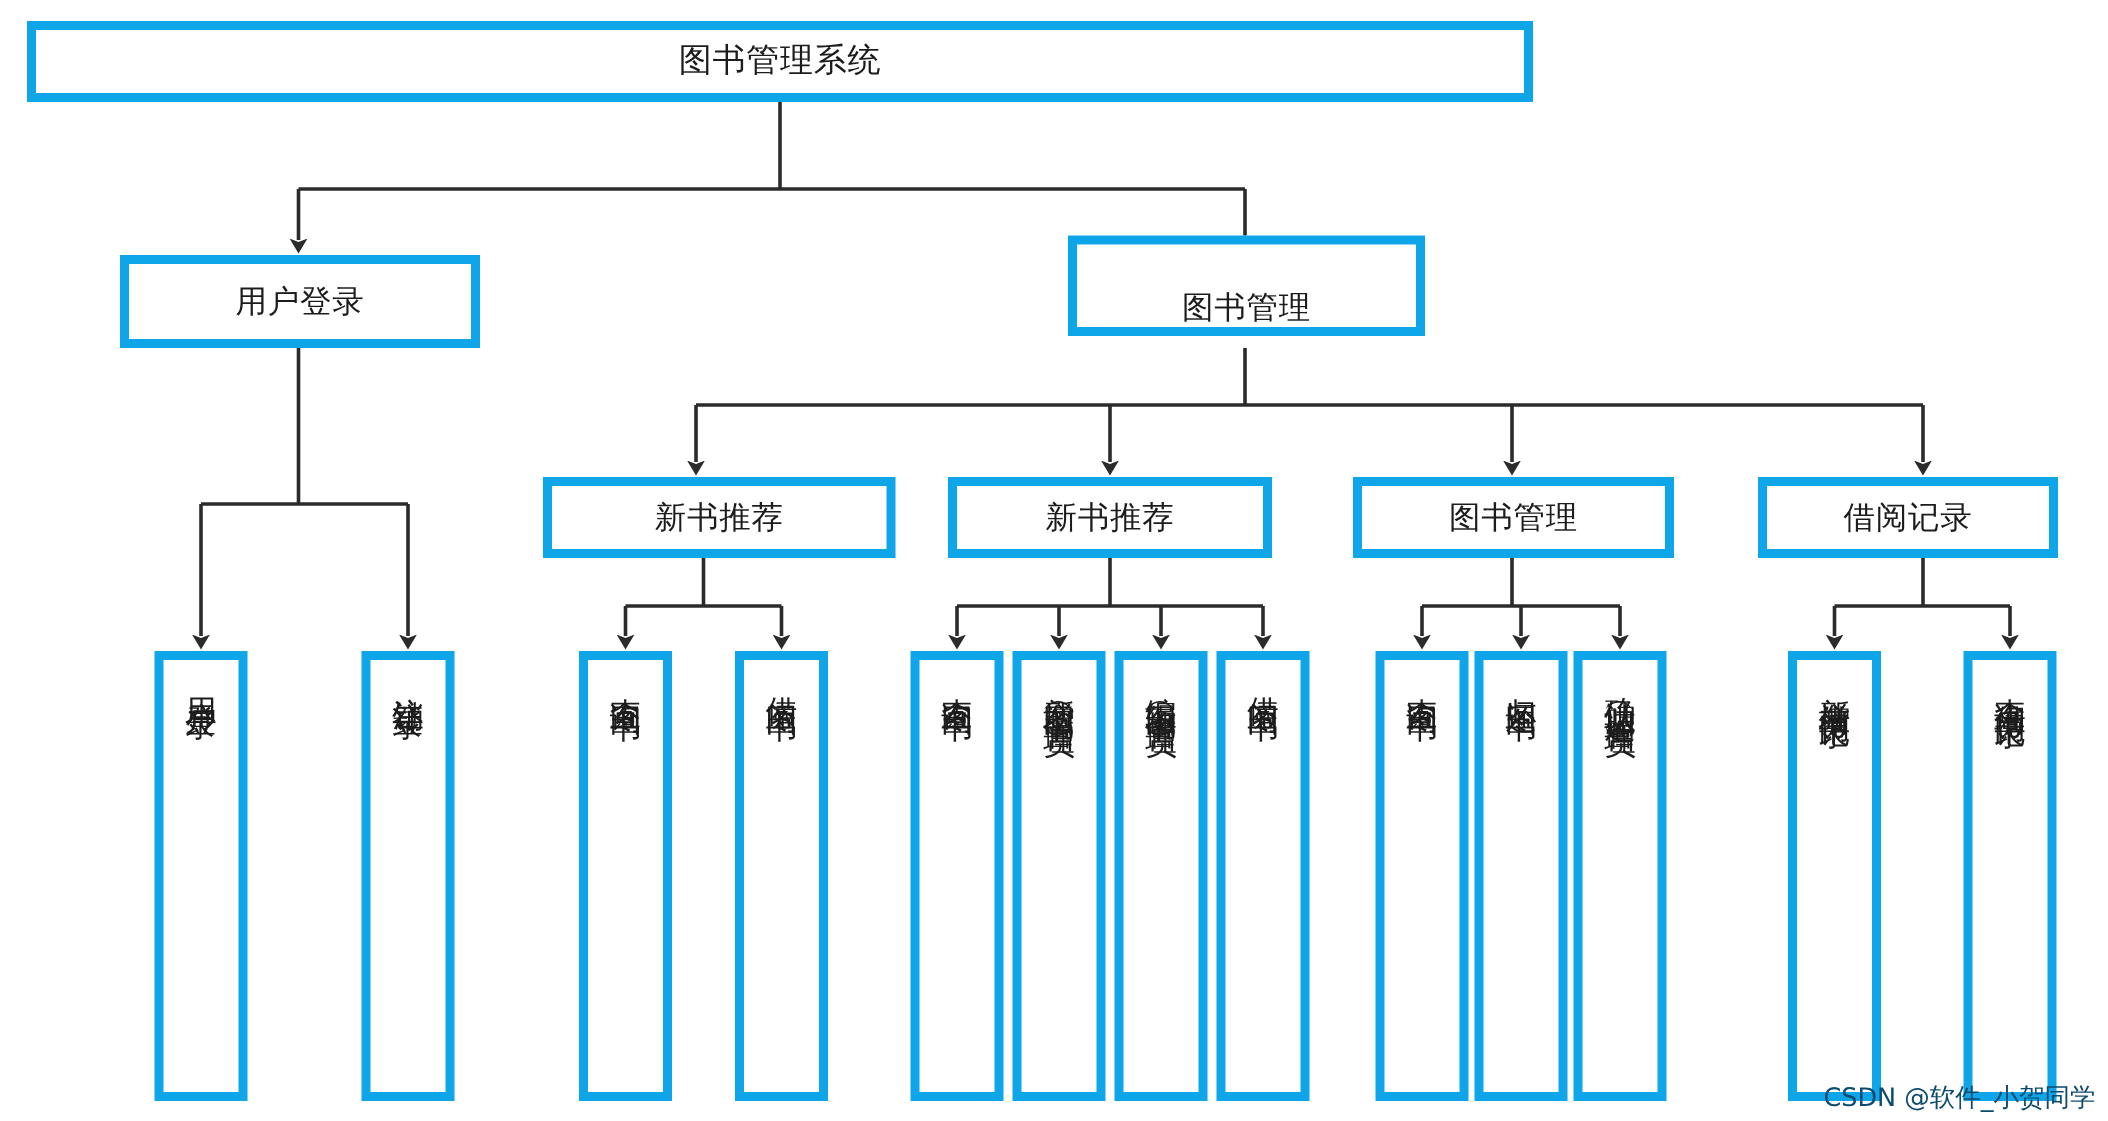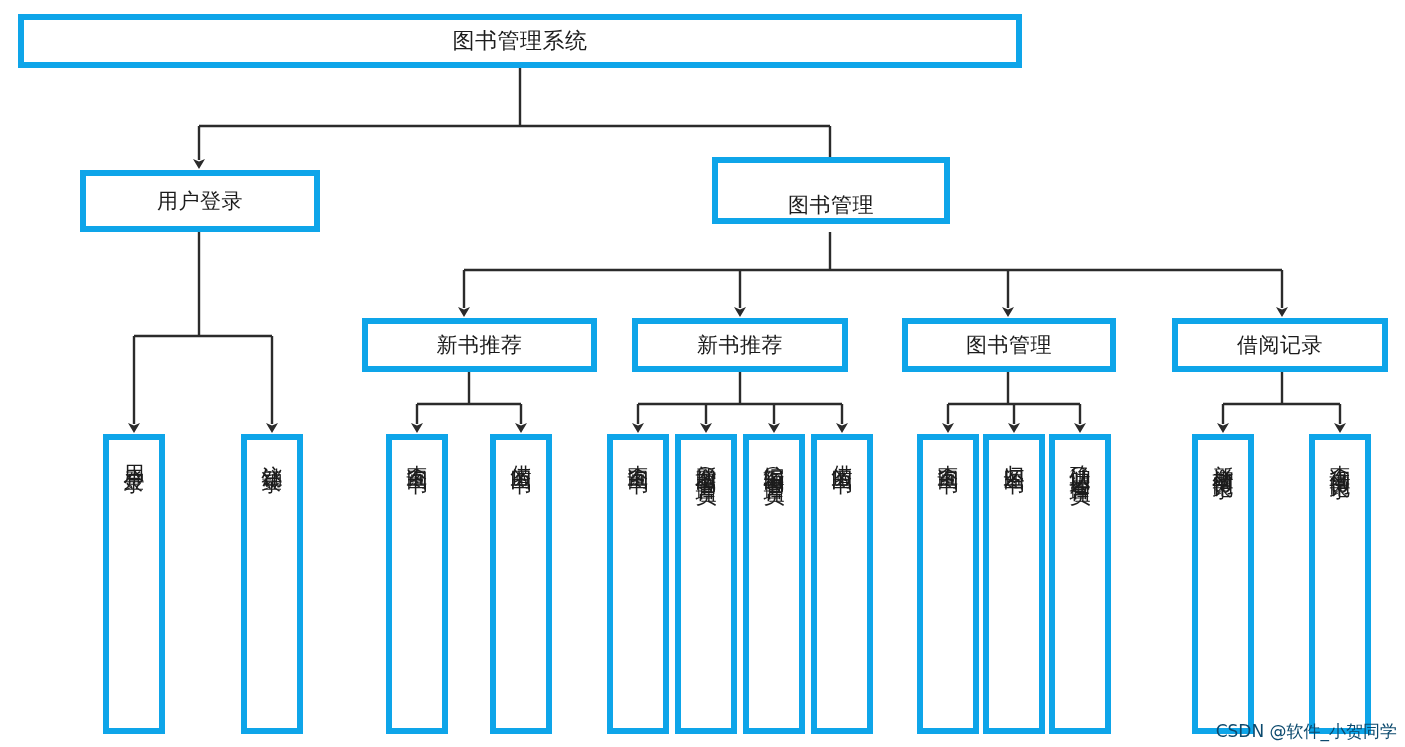--- a/index.html
+++ b/index.html
@@ -148,21 +148,21 @@
   </div>
 
   <div class="node horizontal" style="left:632px; top:318px; width:216px; height:54px;">
     <span class="label">新书推荐</span>
   </div>
 
   <div class="node horizontal" style="left:902px; top:318px; width:214px; height:54px;">
     <span class="label">图书管理</span>
   </div>
 
-  <div class="node horizontal" style="left:1172px; top:318px; width:216px; height:54px;">
+  <div class="node horizontal" style="left:1172px; top:318px; width:200px; height:54px;">
     <span class="label">借阅记录</span>
   </div>
 
   <div class="node vertical" style="left:103px; top:434px; width:62px; height:300px;">
     <span class="label">用户登录</span>
   </div>
 
   <div class="node vertical" style="left:241px; top:434px; width:62px; height:300px;">
     <span class="label">注销登录</span>
   </div>

